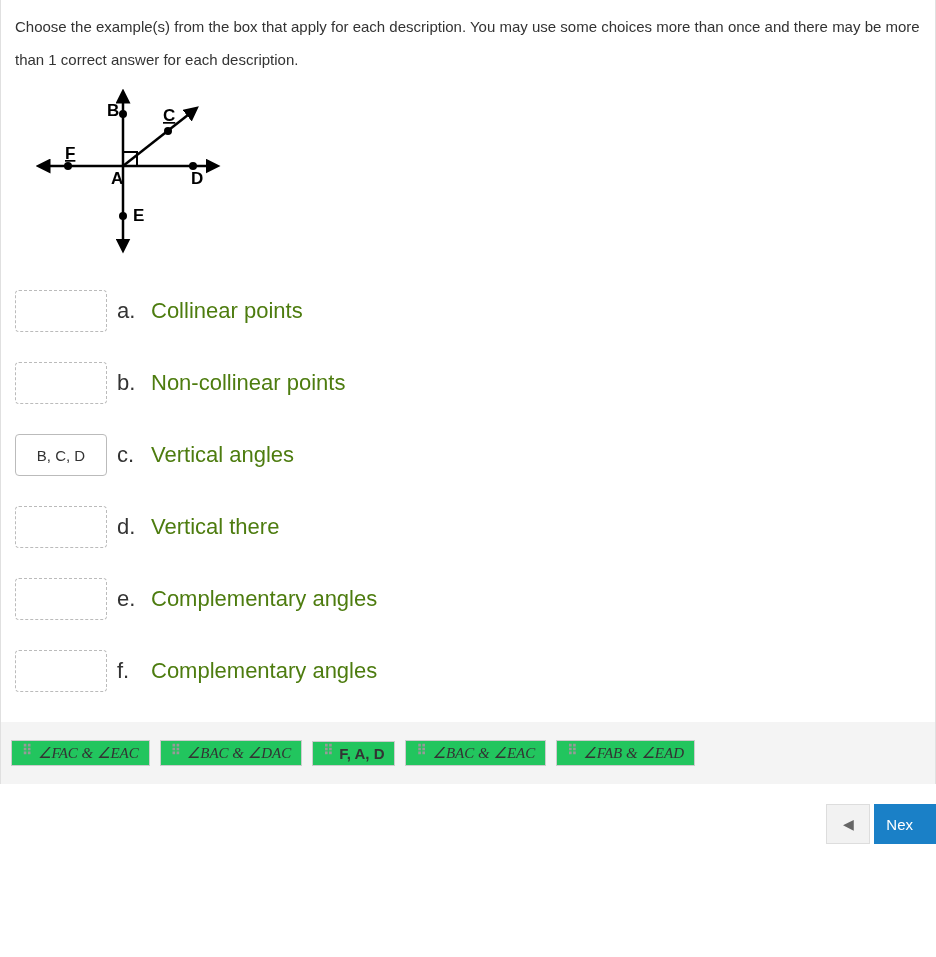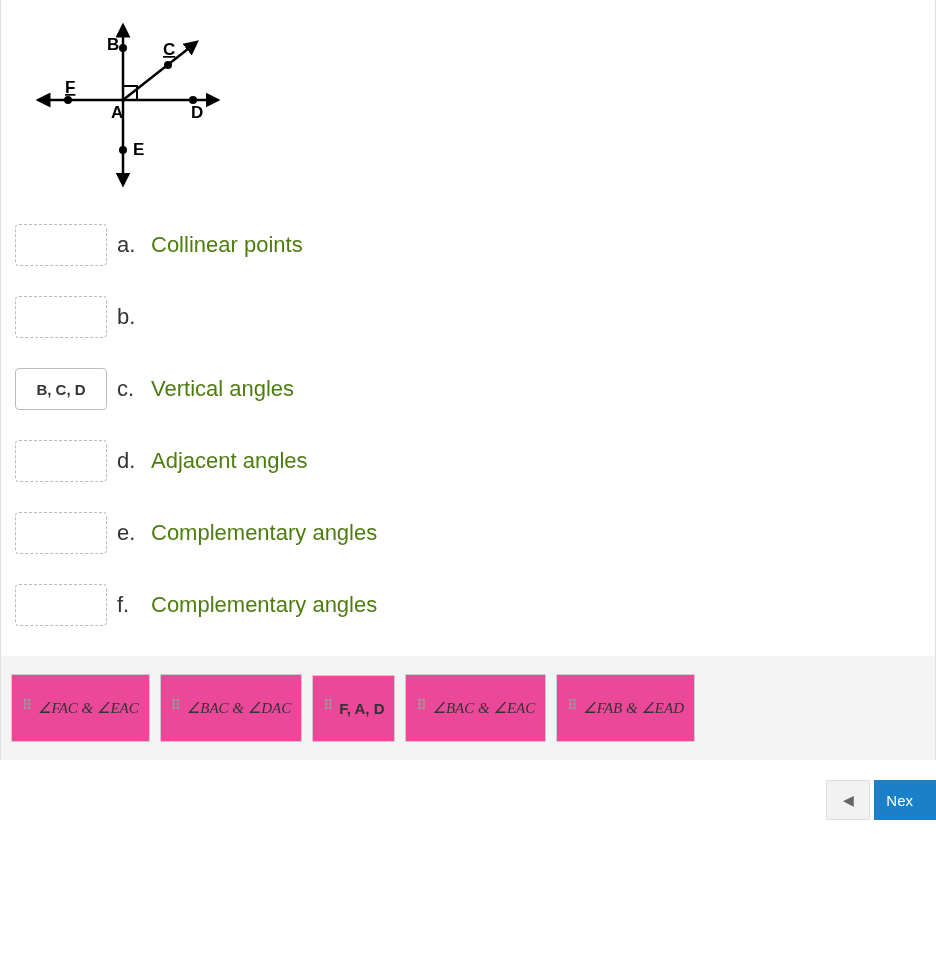--- a/index.html
+++ b/index.html
@@ -36,21 +36,20 @@
     height: 42px;
     border: 1.5px dashed #bbb;
     border-radius: 4px;
     margin-right: 10px;
     display: flex;
     align-items: center;
     justify-content: center;
     font-size: 15px;
     color: #333;
     background: #fff;
-    font-weight: bold;
   }
   .drop-box.filled {
     border: 1.5px solid #bbb;
   }
   .letter {
     font-size: 22px;
     color: #333;
     width: 30px;
     text-align: left;
     margin-right: 4px;
@@ -63,22 +62,22 @@
     background: #f4f4f4;
     padding: 18px 10px;
     margin: 30px -14px 0 -14px;
     display: flex;
     gap: 10px;
     align-items: center;
     flex-wrap: wrap;
   }
   .choice-chip {
     border: 1px solid #ccc;
-    background: #ec4899;
-    padding: 24px 10px;
+    background: #22c55e;
+    padding: 3px 10px;
     font-size: 15px;
     display: flex;
     align-items: center;
     gap: 6px;
     font-style: italic;
     font-family: "Times New Roman", serif;
     color: #333;
   }
   .choice-chip .gr {
     display: inline-block;
@@ -124,20 +123,21 @@
     cursor: pointer;
     display:flex;
     align-items:center;
   }
 </style>
 </head>
 <body>
 
 <div class="container">
 
+  <div class="instructions">Choose the example(s) from the box that apply for each description. You may use some choices more than once and there may be more than 1 correct answer for each description.</div>
 
   <div class="diagram-wrap">
     <svg width="220" height="180" viewBox="0 0 220 180">
       <defs>
         <marker id="arr" viewBox="0 0 10 10" refX="5" refY="5" markerWidth="6" markerHeight="6" orient="auto-start-reverse">
           <path d="M 0 0 L 10 5 L 0 10 z" fill="#000"></path>
         </marker>
       </defs>
 
       <line x1="20" y1="80" x2="190" y2="80" stroke="#000" stroke-width="2.5" marker-start="url(#arr)" marker-end="url(#arr)"></line>
@@ -165,32 +165,33 @@
 
   <div class="answer-row">
     <div class="drop-box"></div>
     <div class="letter">a.</div>
     <div class="desc">Collinear points</div>
   </div>
 
   <div class="answer-row">
     <div class="drop-box"></div>
     <div class="letter">b.</div>
+    <div class="desc">Non-collinear points</div>
   </div>
 
   <div class="answer-row">
     <div class="drop-box filled">B, C, D</div>
     <div class="letter">c.</div>
     <div class="desc">Vertical angles</div>
   </div>
 
   <div class="answer-row">
     <div class="drop-box"></div>
     <div class="letter">d.</div>
-    <div class="desc">Adjacent angles</div>
+    <div class="desc">Vertical there</div>
   </div>
 
   <div class="answer-row">
     <div class="drop-box"></div>
     <div class="letter">e.</div>
     <div class="desc">Complementary angles</div>
   </div>
 
   <div class="answer-row">
     <div class="drop-box"></div>

